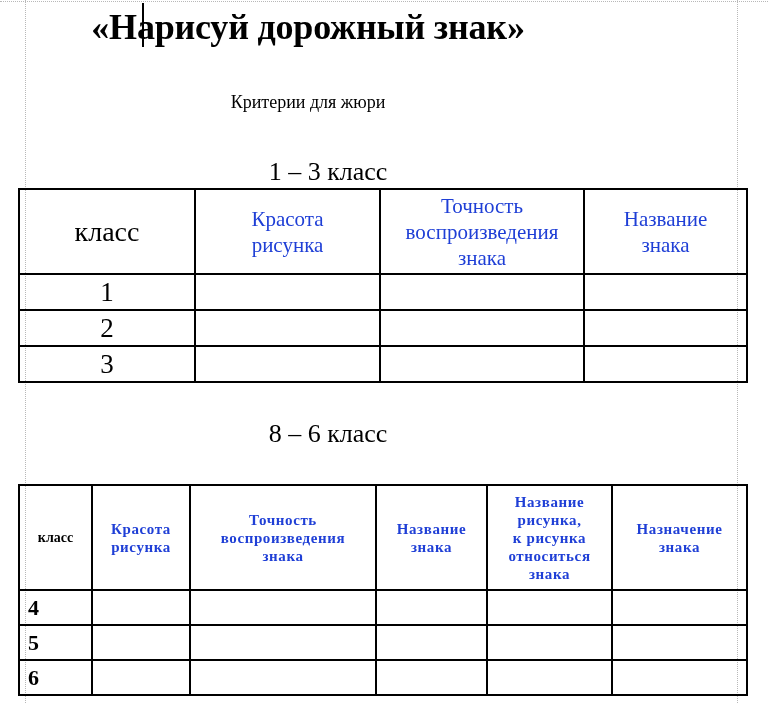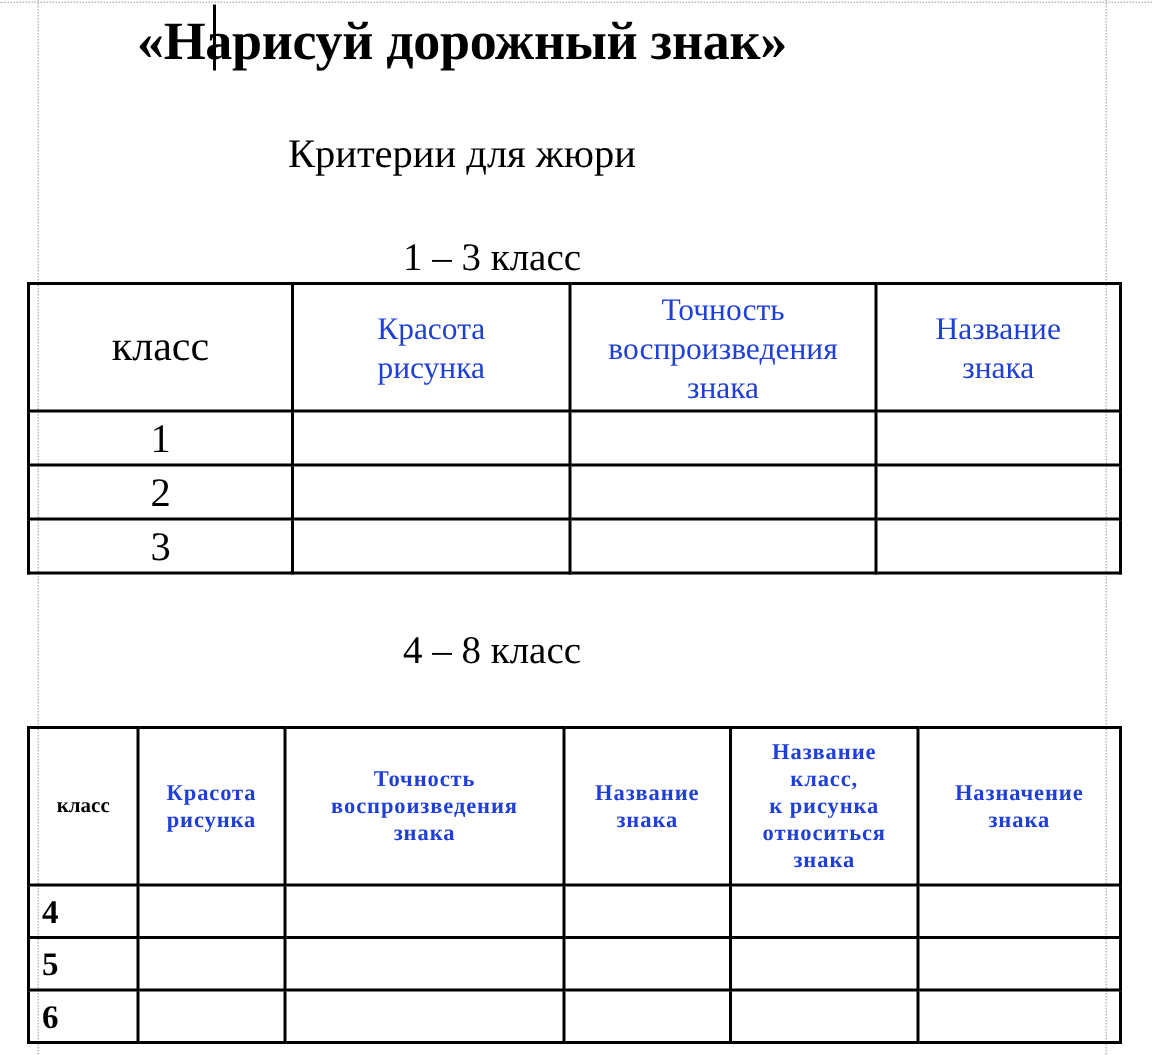--- a/index.html
+++ b/index.html
@@ -49,21 +49,21 @@
       font-size: 36px;
       line-height: 50px;
       letter-spacing: -0.2px;
     }
     .subtitle {
       position: absolute;
       left: 0;
       width: 616px;
       top: 84px;
       text-align: center;
-      font-size: 27px;
+      font-size: 18px;
       line-height: 36px;
     }
     .section-heading {
       position: absolute;
       left: 0;
       width: 656px;
       text-align: center;
       font-size: 26px;
       line-height: 32px;
     }
@@ -166,21 +166,21 @@
   </tr>
   <tr class="row">
     <td class="num">3</td>
     <td></td>
     <td></td>
     <td></td>
   </tr>
 </tbody>
   </table>
 
-<div class="section-heading" style="top:418px">4 – 8 класс</div>
+<div class="section-heading" style="top:418px">8 – 6 класс</div>
 
 <table class="grid t2">
   <colgroup>
     <col style="width:73px">
     <col style="width:98px">
     <col style="width:186px">
     <col style="width:111px">
     <col style="width:125px">
     <col style="width:135px">
   </colgroup>
@@ -197,21 +197,21 @@
       <span class="line">Точность</span>
       <span class="line">воспроизведения</span>
       <span class="line">знака</span>
     </td>
     <td class="h-blue">
       <span class="line">Название</span>
       <span class="line">знака</span>
     </td>
     <td class="h-blue">
       <span class="line">Название</span>
-      <span class="line">класс,</span>
+      <span class="line">рисунка,</span>
       <span class="line">к рисунка</span>
       <span class="line">относиться</span>
       <span class="line">знака</span>
     </td>
     <td class="h-blue">
       <span class="line">Назначение</span>
       <span class="line">знака</span>
     </td>
   </tr>
   <tr class="row">

